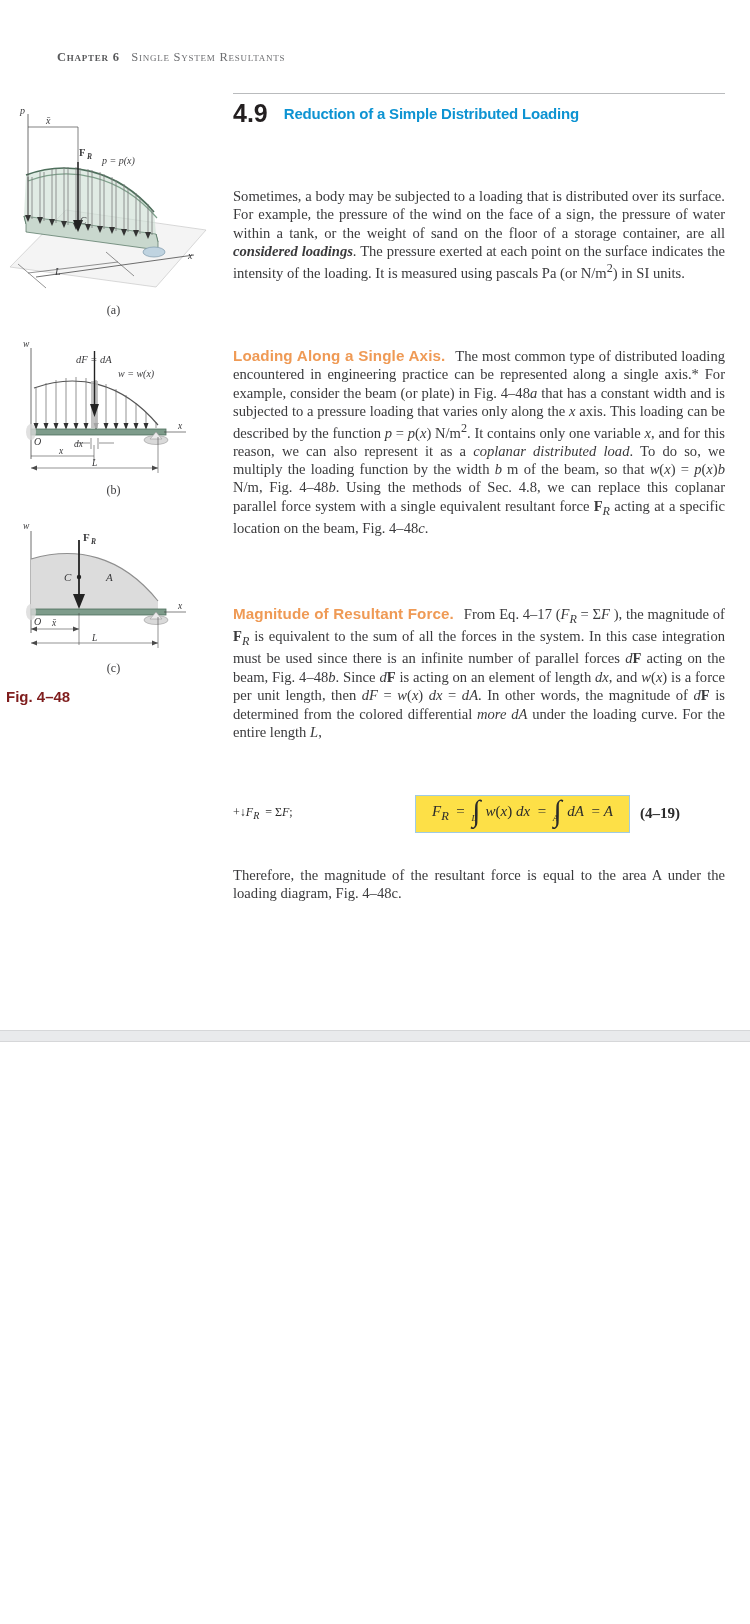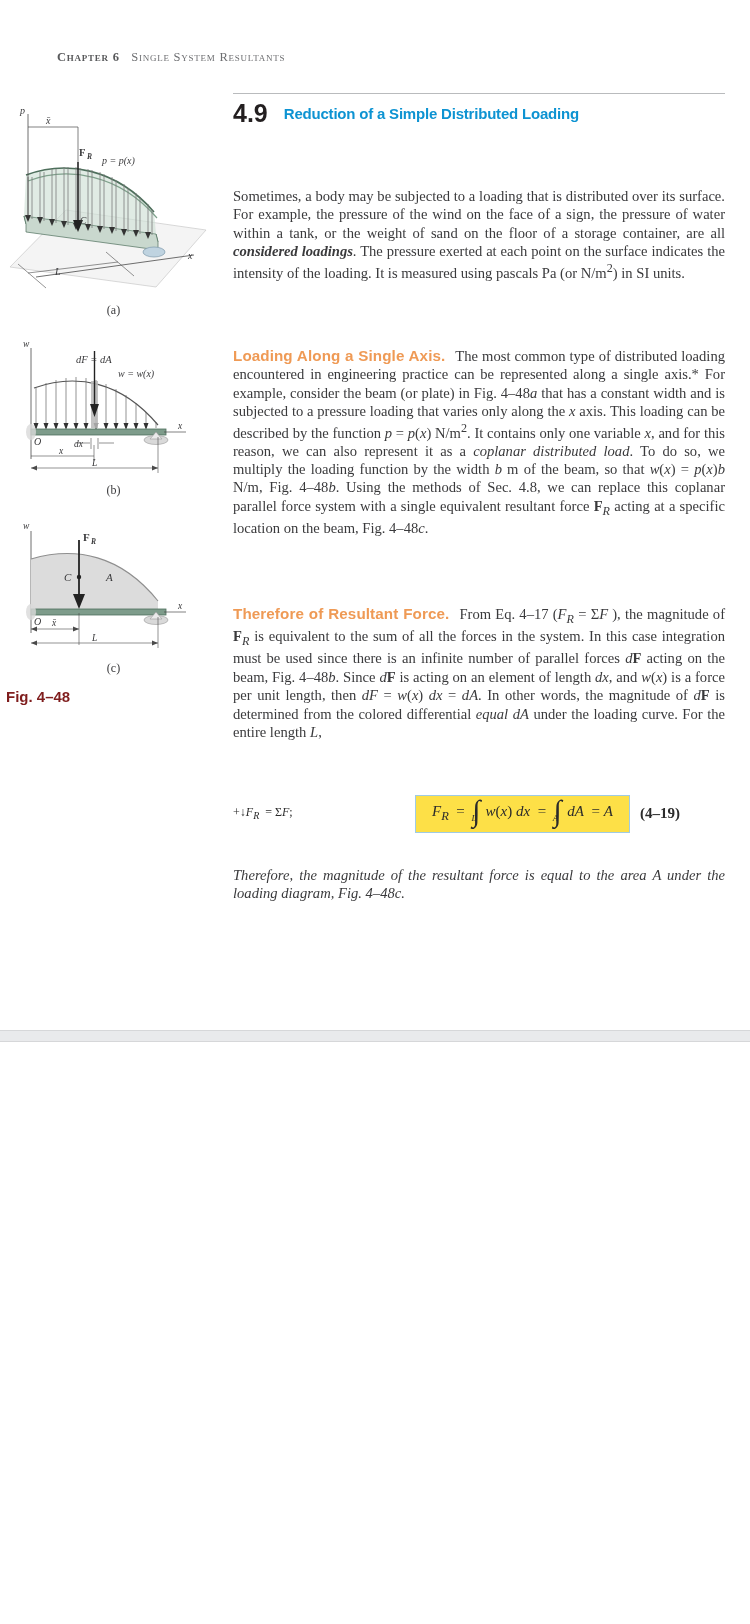--- a/index.html
+++ b/index.html
@@ -39,21 +39,21 @@
   
   .col-right {
     position:absolute; left:233px; width:492px;
     font-size:14.6px; line-height:1.26; text-align:justify;
     color:#3a3a3c;
   }
   .sub { font-family:"Liberation Sans", sans-serif; font-weight:700; font-size:15.2px; color:#ef9a55; letter-spacing:.1px;}
   .sub-sp { display:inline-block; width:10px;}
   i.it { font-style:italic; }
   b.bi { font-style:italic; font-weight:700;}
-  .itpara { font-style:italic; }
+  .itpara { }
   .foot { font-size:10.4px; color:#58595b; line-height:1.3; text-align:left;}
 
   
   .eqrow { position:absolute; left:0; width:750px; }
   .eqbox {
     background:#fde047; border:1px solid #9fcbe4;
     display:inline-block; padding:6px 16px 8px 16px;
   }
   .eqnum { font-size:15px;font-weight:bold; }
   .intg { font-family:"Liberation Serif", serif; font-size:30px; line-height:0; position:relative; top:5px; font-style:italic;}
@@ -98,27 +98,27 @@
     described by the function <i class="it">p</i> = <i class="it">p</i>(<i class="it">x</i>) N/m<sup>2</sup>. It contains only one variable
     <i class="it">x</i>, and for this reason, we can also represent it as a <i class="it">coplanar distributed</i>
     <i class="it">load</i>. To do so, we multiply the loading function by the width <i class="it">b</i> m of
     the beam, so that <i class="it">w</i>(<i class="it">x</i>) = <i class="it">p</i>(<i class="it">x</i>)<i class="it">b</i> N/m, Fig. 4–48<i class="it">b</i>. Using the methods of
     Sec. 4.8, we can replace this coplanar parallel force system with a single
     equivalent resultant force <b>F</b><sub><i class="it">R</i></sub> acting at a specific location on the beam,
     Fig. 4–48<i class="it">c</i>.
   </div>
 
   <div class="col-right" style="top:604px;">
-    <span class="sub">Therefore of Resultant Force.</span><span class="sub-sp"></span>From Eq. 4–17 (<i class="it">F</i><sub><i class="it">R</i></sub> = Σ<i class="it">F</i> ), the
+    <span class="sub">Magnitude of Resultant Force.</span><span class="sub-sp"></span>From Eq. 4–17 (<i class="it">F</i><sub><i class="it">R</i></sub> = Σ<i class="it">F</i> ), the
     magnitude of <b>F</b><sub><i class="it">R</i></sub> is equivalent to the sum of all the forces in the system.
     In this case integration must be used since there is an infinite number of
     parallel forces <i class="it">d</i><b>F</b> acting on the beam, Fig. 4–48<i class="it">b</i>. Since <i class="it">d</i><b>F</b> is acting on an
     element of length <i class="it">dx</i>, and <i class="it">w</i>(<i class="it">x</i>) is a force per unit length, then
     <i class="it">dF</i> = <i class="it">w</i>(<i class="it">x</i>) <i class="it">dx</i> = <i class="it">dA</i>. In other words, the magnitude of <i class="it">d</i><b>F</b> is determined
-    from the colored differential <i class="it">equal dA</i> under the loading curve. For the
+    from the colored differential <i class="it">more dA</i> under the loading curve. For the
     entire length <i class="it">L</i>,
   </div>
 
   <div class="eqrow" style="top:795px;">
     <div style="position:absolute; left:233px; top:10px; font-size:12px;">
       +↓<i class="it">F</i><sub><i class="it">R</i></sub> &nbsp;= Σ<i class="it">F</i>;
     </div>
     <div class="eqbox" style="position:absolute; left:415px; top:0px;">
       <span style="font-size:15px;"><i class="it">F</i><sub><i class="it">R</i></sub> &nbsp;=&nbsp;
       <span class="intg">∫</span><span class="sub-s">L</span><i class="it">w</i>(<i class="it">x</i>) <i class="it">dx</i> &nbsp;=&nbsp;

